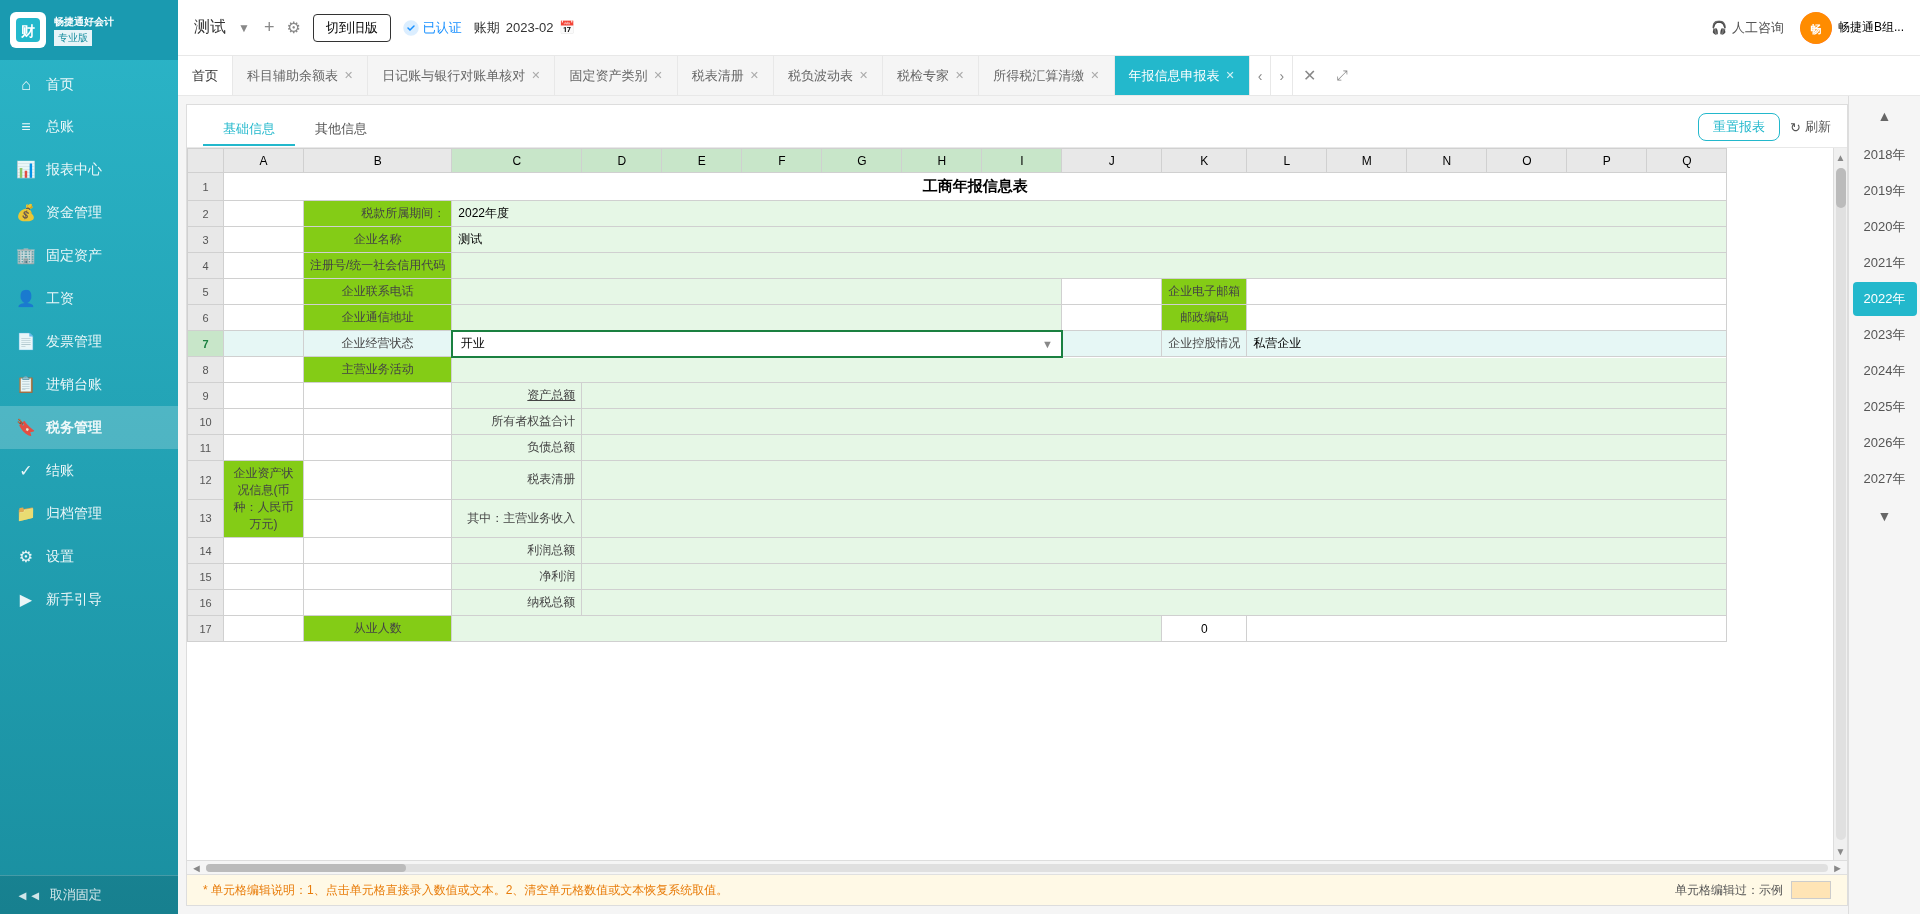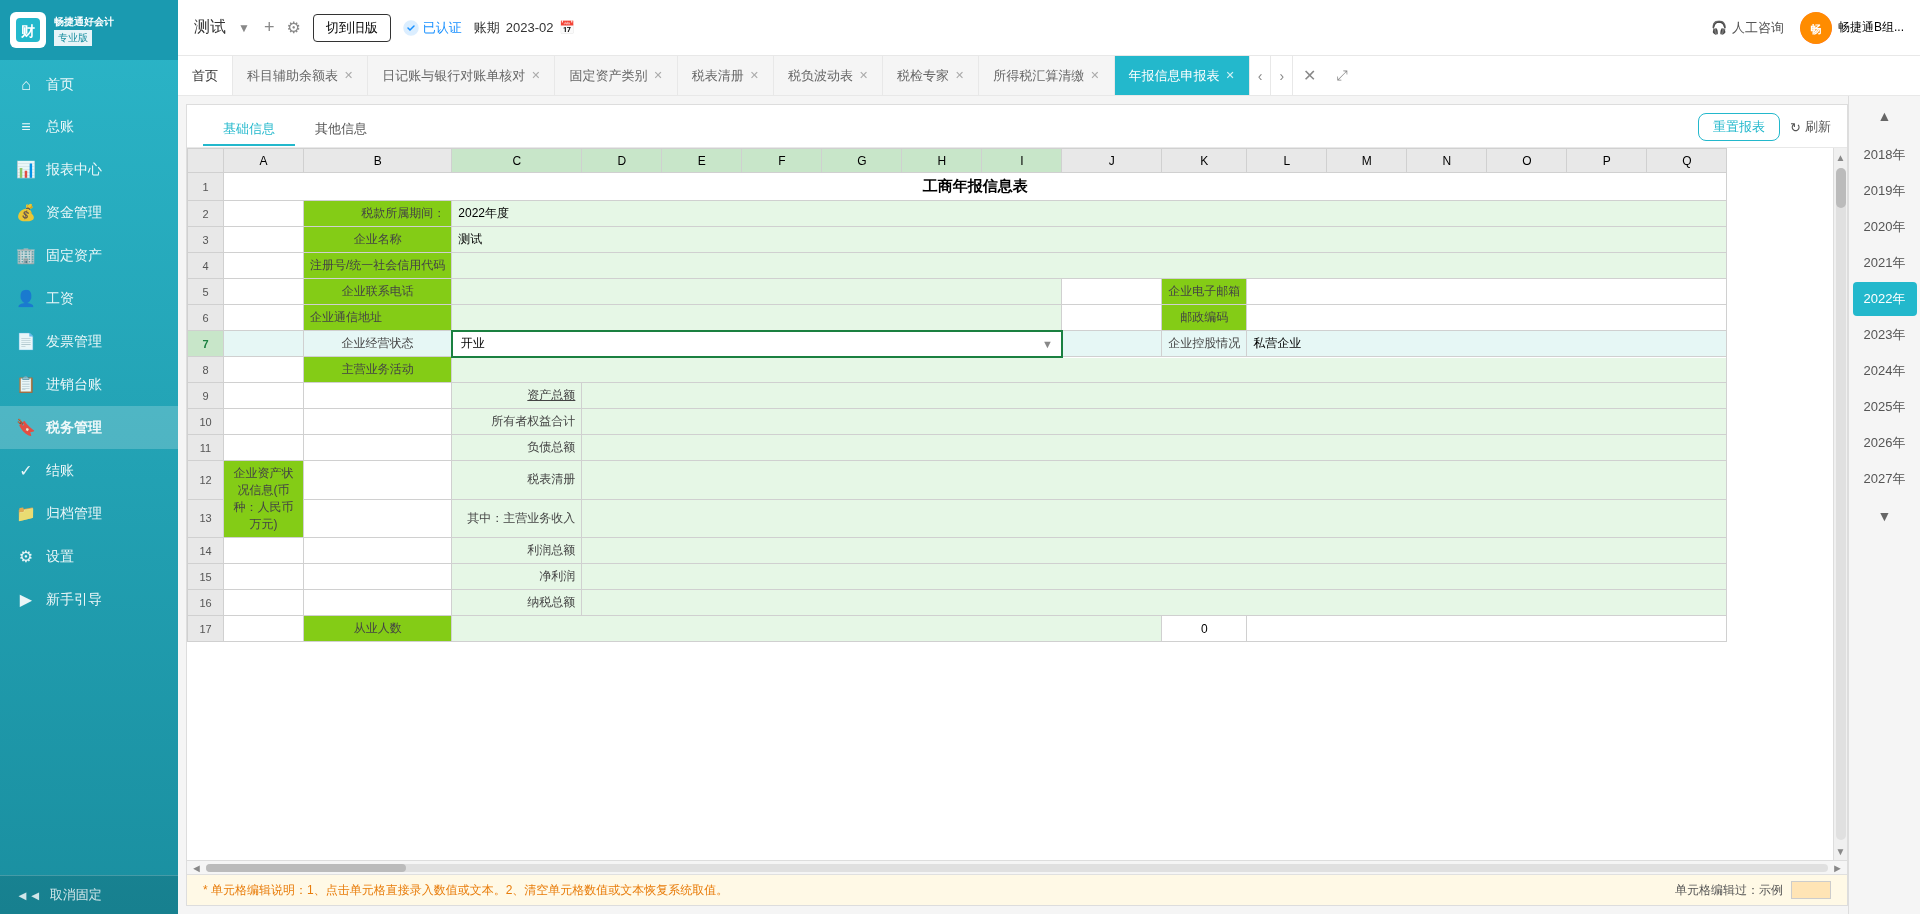--- a/index.html
+++ b/index.html
@@ -742,21 +742,21 @@
                 <td class="label-cell" style="text-align:center;">企业联系电话</td>
                 <td colspan="7" class="active-col"></td>
                 <td></td>
                 <td class="label-cell" style="text-align:center;">企业电子邮箱</td>
                 <td colspan="6"></td>
               </tr>
 
               <tr>
                 <td class="row-num">6</td>
                 <td></td>
-                <td class="label-cell" style="text-align:left;">企业通信地址</td>
+                <td class="label-cell" style="text-align:center;">企业通信地址</td>
                 <td colspan="7" class="active-col"></td>
                 <td></td>
                 <td class="label-cell" style="text-align:center;">邮政编码</td>
                 <td colspan="6"></td>
               </tr>
 
               <tr style="background:#e6f7f5;">
                 <td class="row-num" style="background:#c8e6c9;font-weight:bold;color:#1a8040;">7</td>
                 <td style="background:#e6f7f5;"></td>
                 <td class="label-cell" style="text-align:center;background:#e6f7f5;">企业经营状态</td>

